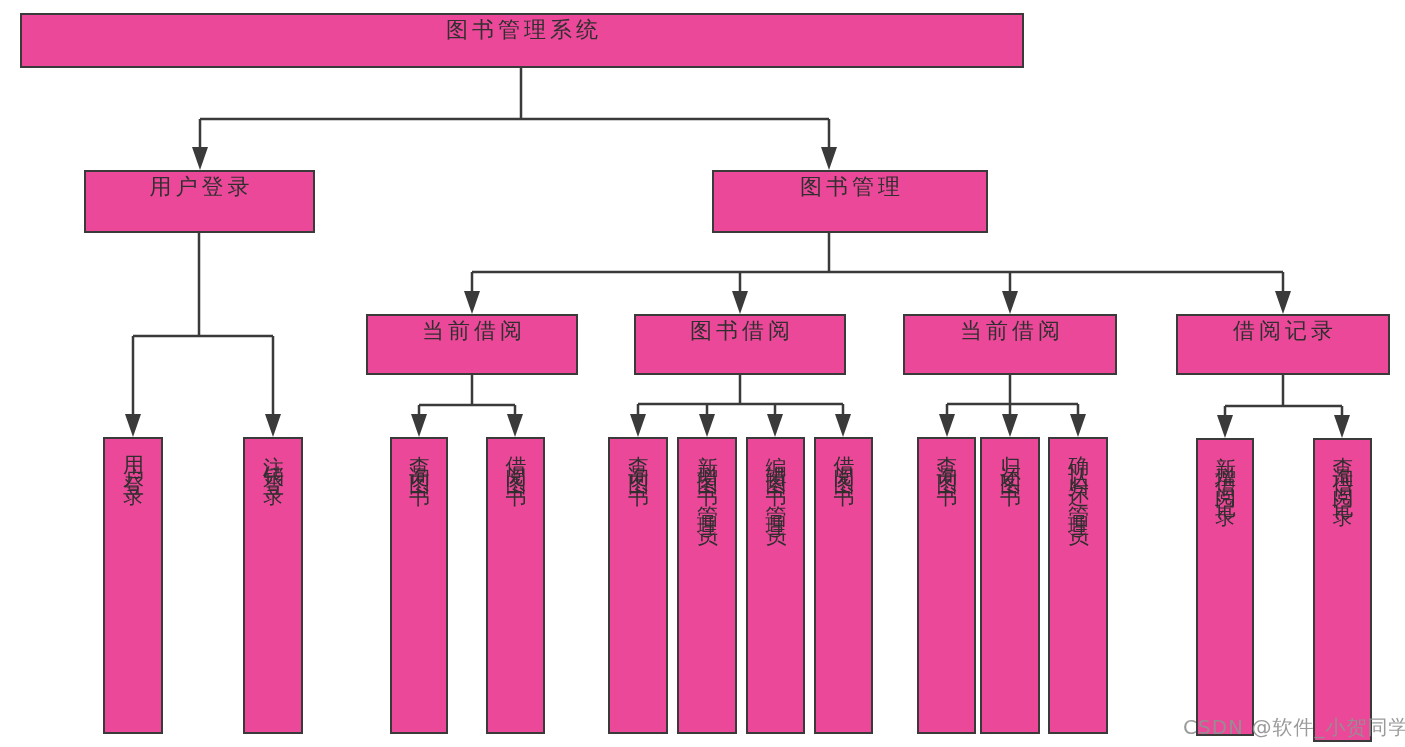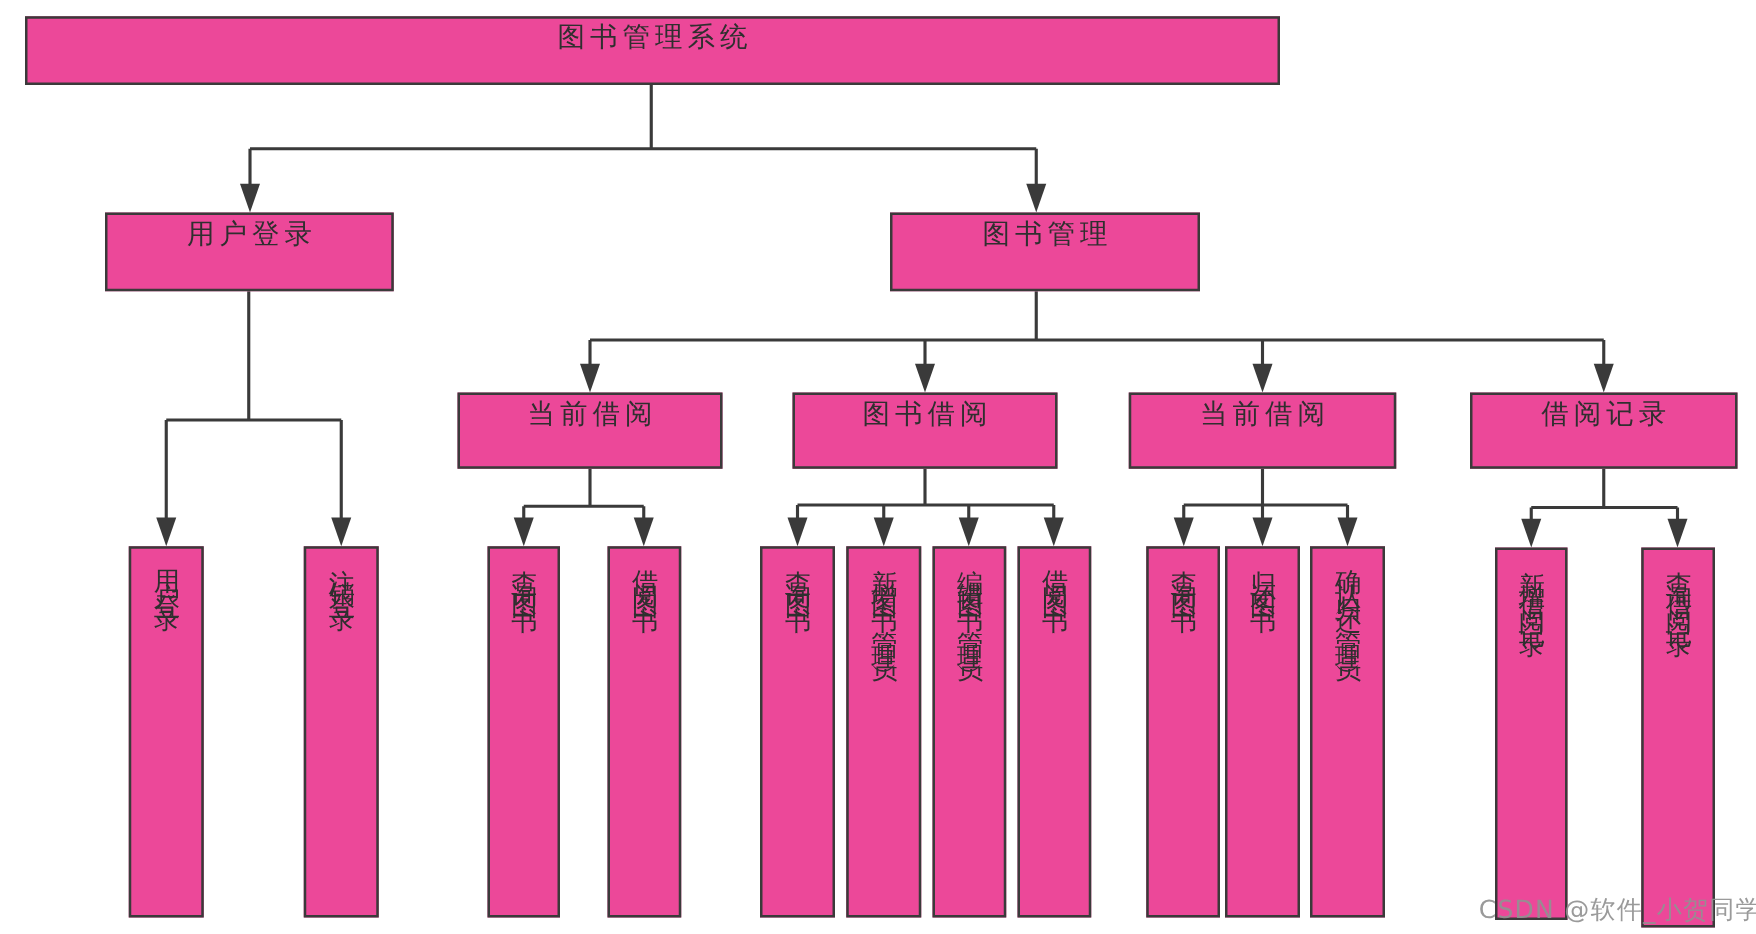--- a/index.html
+++ b/index.html
@@ -90,21 +90,21 @@
     </g>
   </svg>
 
   <div class="box h" style="left:20px;top:13px;width:1004px;height:55px">
     <span class="label">图书管理系统</span>
   </div>
 
   <div class="box h" style="left:84px;top:170px;width:231px;height:63px">
     <span class="label">用户登录</span>
   </div>
-  <div class="box h" style="left:712px;top:170px;width:248px;height:63px">
+  <div class="box h" style="left:712px;top:170px;width:276px;height:63px">
     <span class="label">图书管理</span>
   </div>
 
   <div class="box h" style="left:366px;top:314px;width:212px;height:61px">
     <span class="label">当前借阅</span>
   </div>
   <div class="box h" style="left:903px;top:314px;width:214px;height:61px">
     <span class="label">当前借阅</span>
   </div>
   <div class="box h" style="left:634px;top:314px;width:212px;height:61px">

